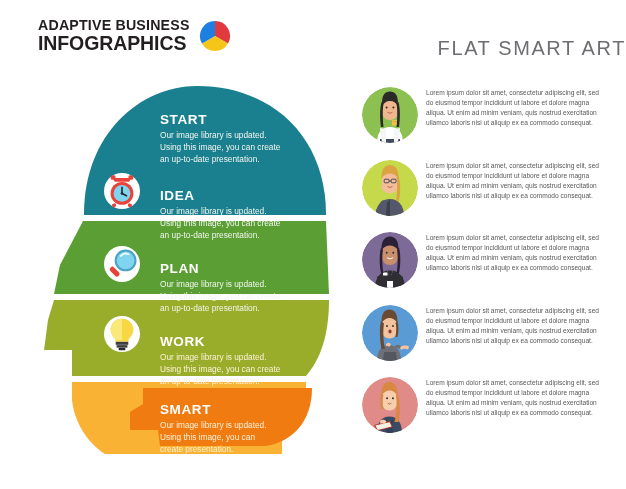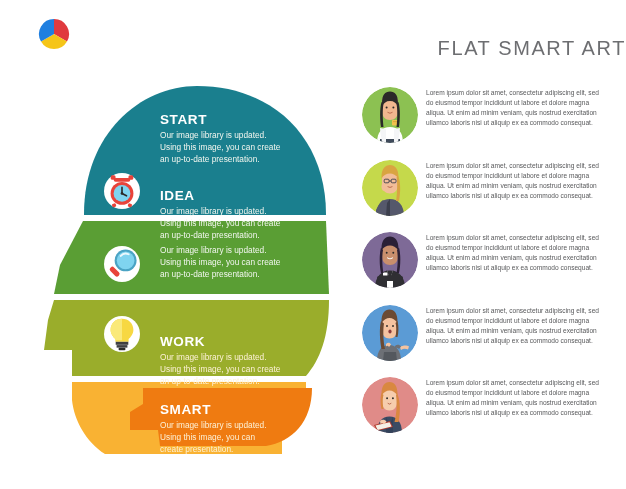--- a/index.html
+++ b/index.html
@@ -133,20 +133,24 @@
     font-size: 6.6px;
     line-height: 1.52;
     color: #58595b;
     font-family: "Liberation Sans", "DejaVu Sans", sans-serif;
   }
 </style>
 </head>
 <body>
 
 <div id="brand-logo">
+  <div class="brand-text">
+    <span class="brand-line1">ADAPTIVE BUSINESS</span>
+    <span class="brand-line2">INFOGRAPHICS</span>
+  </div>
   <svg class="logo-mark" viewBox="0 0 32 32">
     <path d="M16 16 L16 1 A15 15 0 0 1 29.0 23.5 Z" fill="#e03a3e"></path>
     <path d="M16 16 L29.0 23.5 A15 15 0 0 1 3.0 23.5 Z" fill="#f5c518"></path>
     <path d="M16 16 L3.0 23.5 A15 15 0 0 1 16 1 Z" fill="#1f7fe0"></path>
   </svg>
 </div>
 
 <h1 id="page-title">FLAT SMART ART</h1>
 
 <div id="head-diagram">
@@ -171,20 +175,21 @@
   </div>
 
   <div class="band-text" id="band-text-idea">
     <p class="band-title">IDEA</p>
     <p class="band-body">Our image library is updated.
 Using this image, you can create
 an up-to-date presentation.</p>
   </div>
 
   <div class="band-text" id="band-text-plan">
+    <p class="band-title">PLAN</p>
     <p class="band-body">Our image library is updated.
 Using this image, you can create
 an up-to-date presentation.</p>
   </div>
 
   <div class="band-text" id="band-text-work">
     <p class="band-title">WORK</p>
     <p class="band-body dim">Our image library is updated.
 Using this image, you can create
 an up-to-date presentation.</p>

